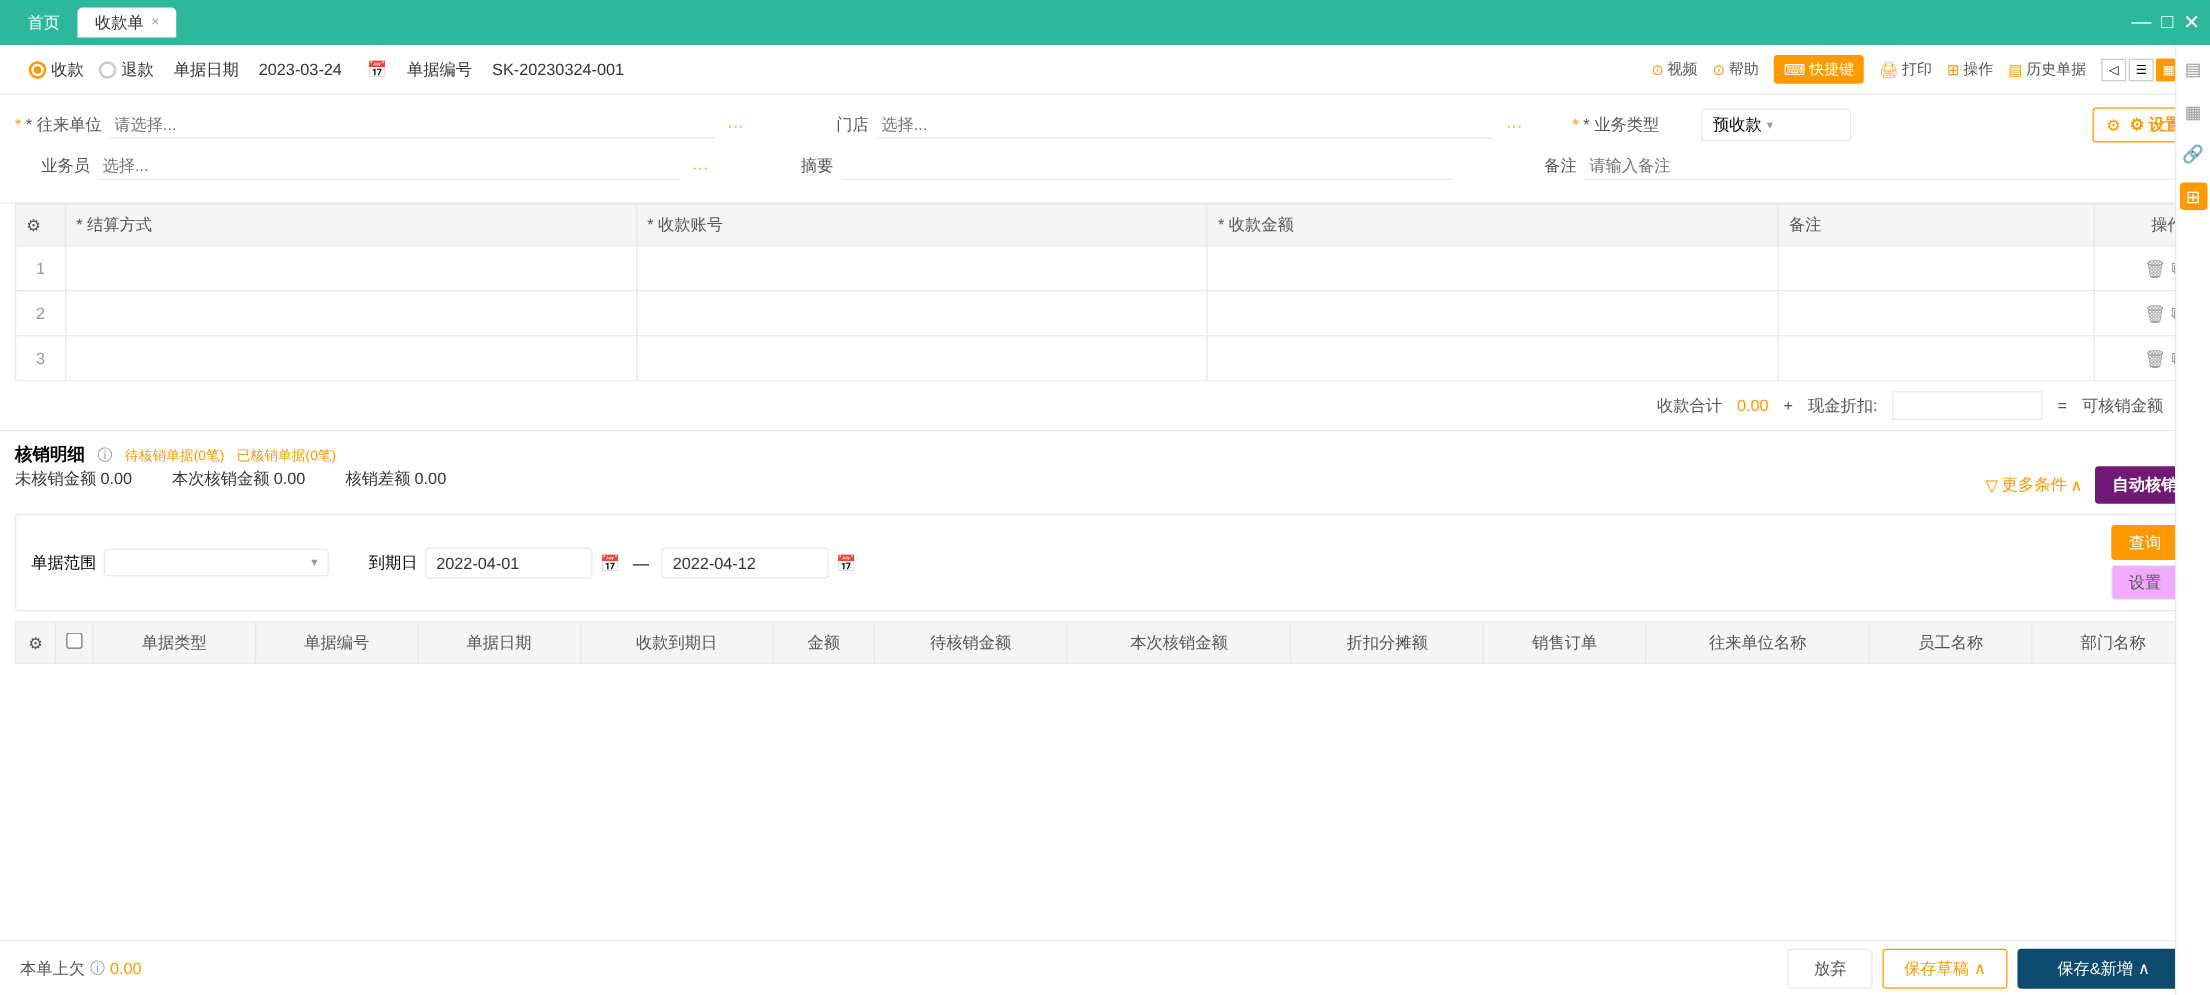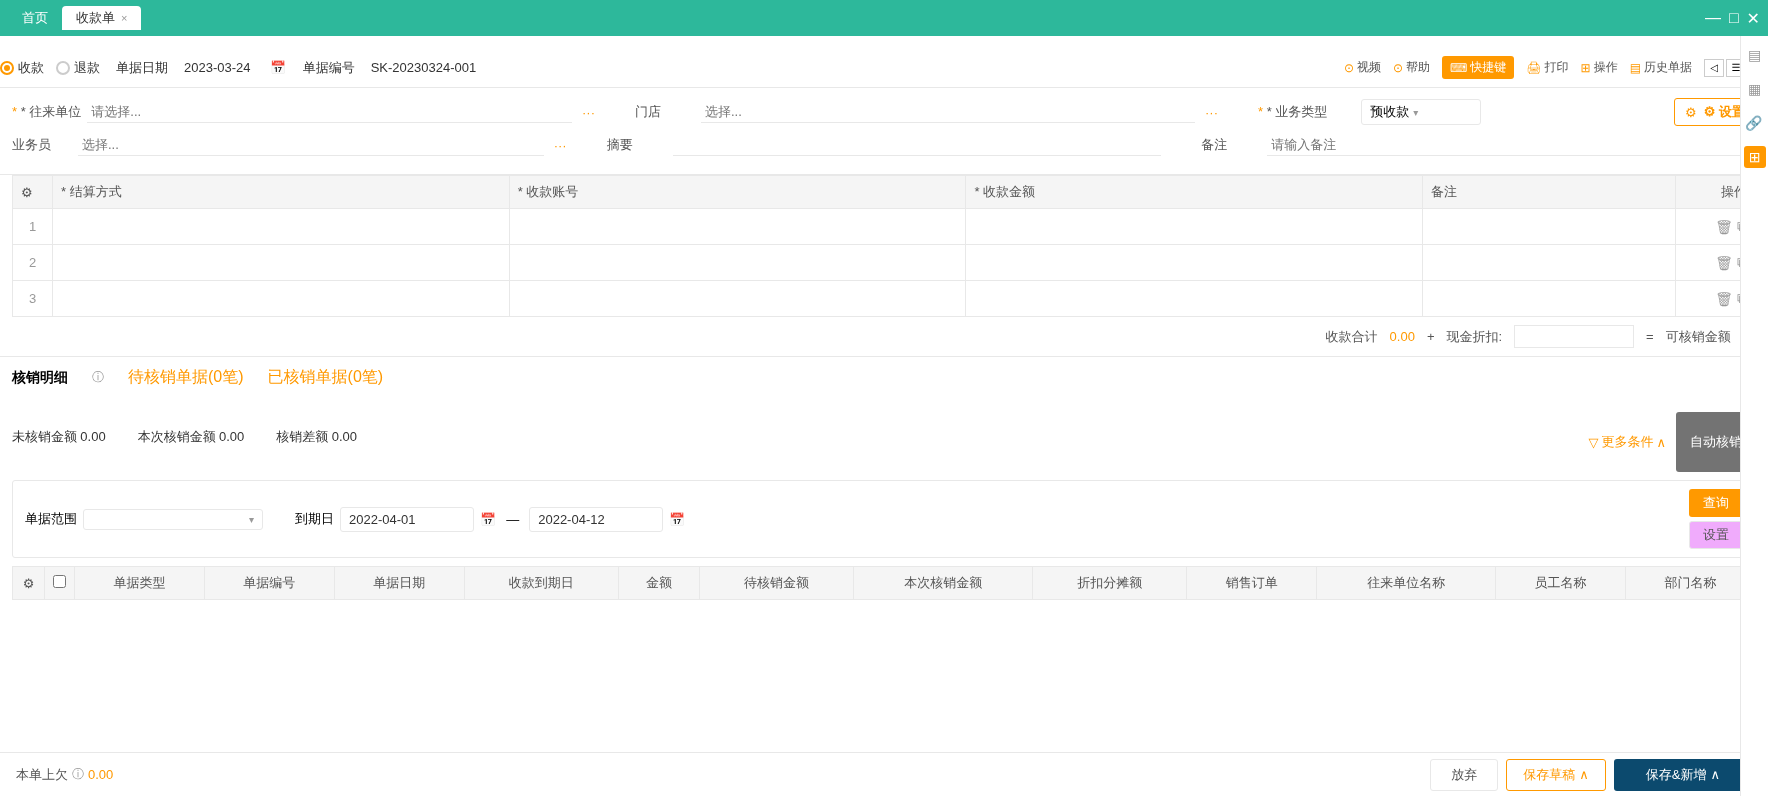--- a/index.html
+++ b/index.html
@@ -50,24 +50,23 @@
       height: calc(796px - 36px);
       overflow-y: auto;
       display: flex;
       flex-direction: column;
     }
 
     
     .toolbar-row {
       display: flex;
       align-items: center;
-      padding: 8px 0;
+      padding: 8px 23px;
       border-bottom: 1px solid #e8e8e8;
       gap: 16px;
-      margin-top: 12px;
     }
     .radio-group { display: flex; gap: 12px; align-items: center; }
     .radio-item { display: flex; align-items: center; gap: 4px; cursor: pointer; }
     .radio-dot {
       width: 14px; height: 14px; border-radius: 50%;
       border: 2px solid #ccc;
       display: flex; align-items: center; justify-content: center;
     }
     .radio-dot.active { border-color: #f90; }
     .radio-dot.active::after {
@@ -105,21 +104,21 @@
       margin-bottom: 8px;
       gap: 0;
     }
     .form-field {
       display: flex;
       align-items: center;
       flex: 1;
       gap: 6px;
     }
     .required::before { content: '* '; color: #f90; }
-    .field-name { color: #555; white-space: nowrap; min-width: 60px; }
+    .field-name { color: #555; white-space: nowrap; min-width: 60px; text-align: right; }
     .field-input {
       flex: 1;
       border: none;
       border-bottom: 1px solid #e8e8e8;
       padding: 3px 4px;
       color: #ccc;
       font-size: 13px;
       outline: none;
       background: transparent;
     }
@@ -198,53 +197,54 @@
     .eq-sign { color: #555; }
 
     
     .verif-section {
       padding: 10px 12px;
       background: #fff;
     }
     .verif-title {
       display: flex;
       align-items: center;
-      gap: 24px;
-      margin-bottom: 24px;
+      gap: 10px;
+      margin-bottom: 0;
     }
     .verif-title h3 { font-size: 14px; font-weight: 600; }
     .verif-tab {
       color: #f90;
       cursor: pointer;
-      font-size: 16px;
+      font-size: 11px;
     }
     .verif-stats {
       display: flex;
       gap: 32px;
       align-items: center;
       margin-bottom: 10px;
     }
     .stat-item { color: #555; font-size: 12px; }
     .stat-item span { color: #333; }
     .filter-btn {
       color: #f90;
       cursor: pointer;
       display: flex;
       align-items: center;
       gap: 3px;
       font-size: 12px;
     }
     .auto-verif-btn {
-      background: #737373;
+      background: #701a75;
       color: #fff;
       border: none;
-      padding: 21px 14px;
+      padding: 6px 14px;
       border-radius: 3px;
       cursor: pointer;
       font-size: 13px;
+      font-weight: bold;
     }
     .query-btn {
       background: #f90;
       color: #fff;
       border: none;
       padding: 5px 14px;
       border-radius: 3px;
       cursor: pointer;
       font-size: 13px;
     }

